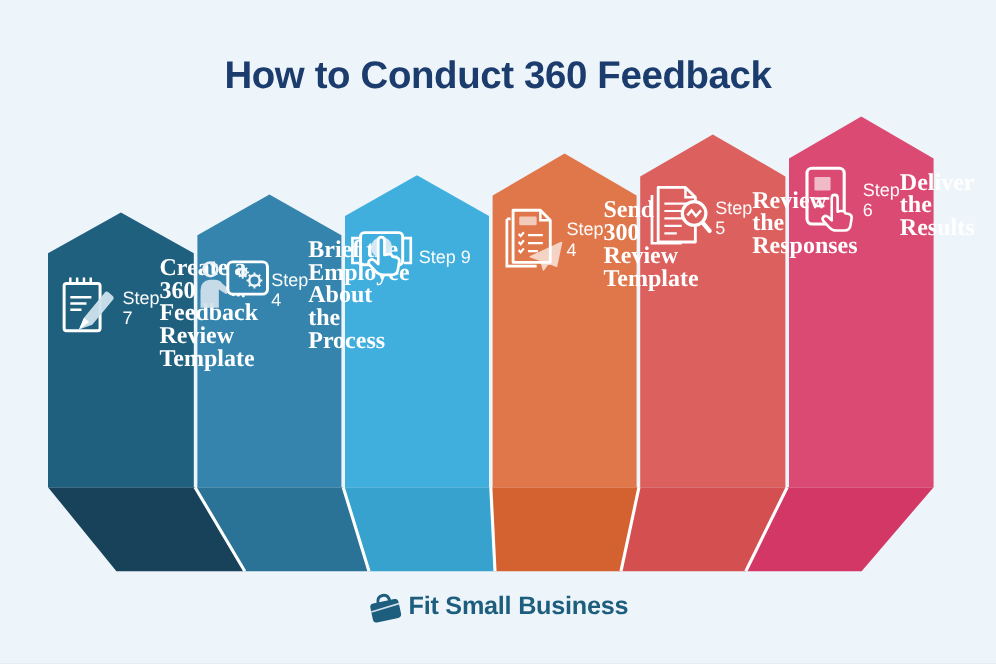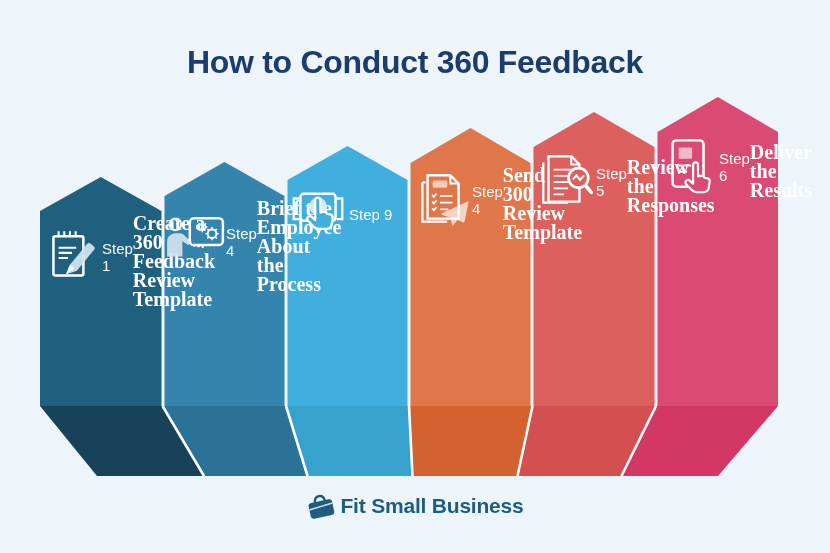--- a/index.html
+++ b/index.html
@@ -65,21 +65,21 @@
   </svg>
 
   <div class="step-col c1">
     <svg class="step-icon" viewBox="0 0 60 60">
       <rect x="13" y="10" width="29" height="38" rx="2" fill="none" stroke="#fff" stroke-width="2.4"></rect>
       <path d="M18 11 v-6 M23.5 11 v-6 M29 11 v-6 M34.5 11 v-6" stroke="#fff" stroke-width="2" fill="none"></path>
       <path d="M18 21 h17 M18 26 h13 M18 31 h9" stroke="#fff" stroke-width="2" fill="none"></path>
       <path d="M25 47 L29 37.5 L45.5 17.5 Q47 15.5 49 17.2 L52 19.7 Q53.8 21.3 52.2 23.2 L35.7 43.2 Z" fill="#cfe2ed" opacity="0.95"></path>
       <path d="M25 47 L29 37.5 L33.2 41 Z" fill="#ffffff"></path>
     </svg>
-    <div class="step-label">Step 1</div>
+    <div class="step-label">Step 7</div>
     <div class="step-desc">Create a 360
 Feedback
 Review Template</div>
   </div>
 
   <div class="step-col c2">
     <svg class="step-icon" viewBox="0 0 60 60">
       <circle cx="11" cy="13" r="5.5" fill="none" stroke="#e9f1f6" stroke-width="2.2"></circle>
       <path d="M3 44 L3 30 Q3 22.5 10.5 21.5 L14.5 21.5 Q18.5 21.5 20.5 24.5 L26.5 29.5 L23.8 33.2 L17.8 29.2 L17.8 44 Z" fill="#d3e2ec" opacity=".92"></path>
       <circle cx="29.5" cy="33.5" r="1.2" fill="#fff"></circle>

